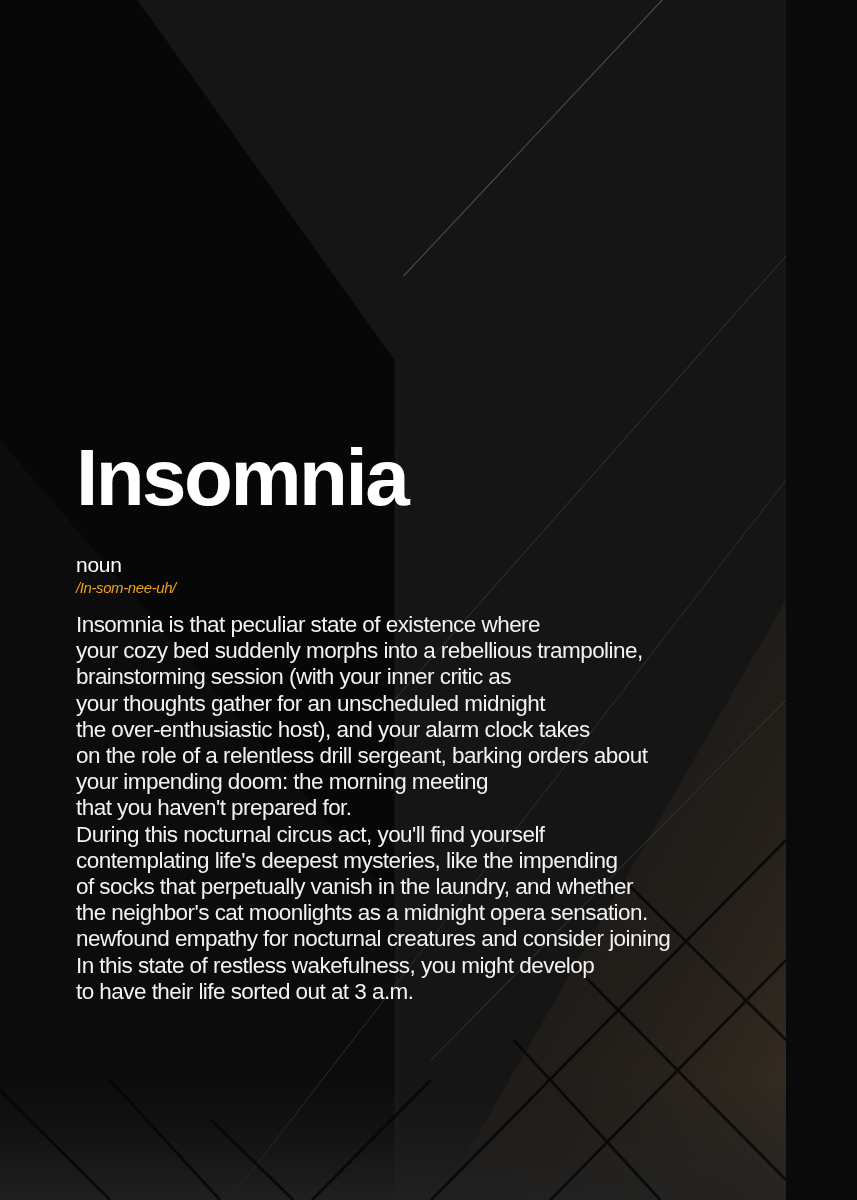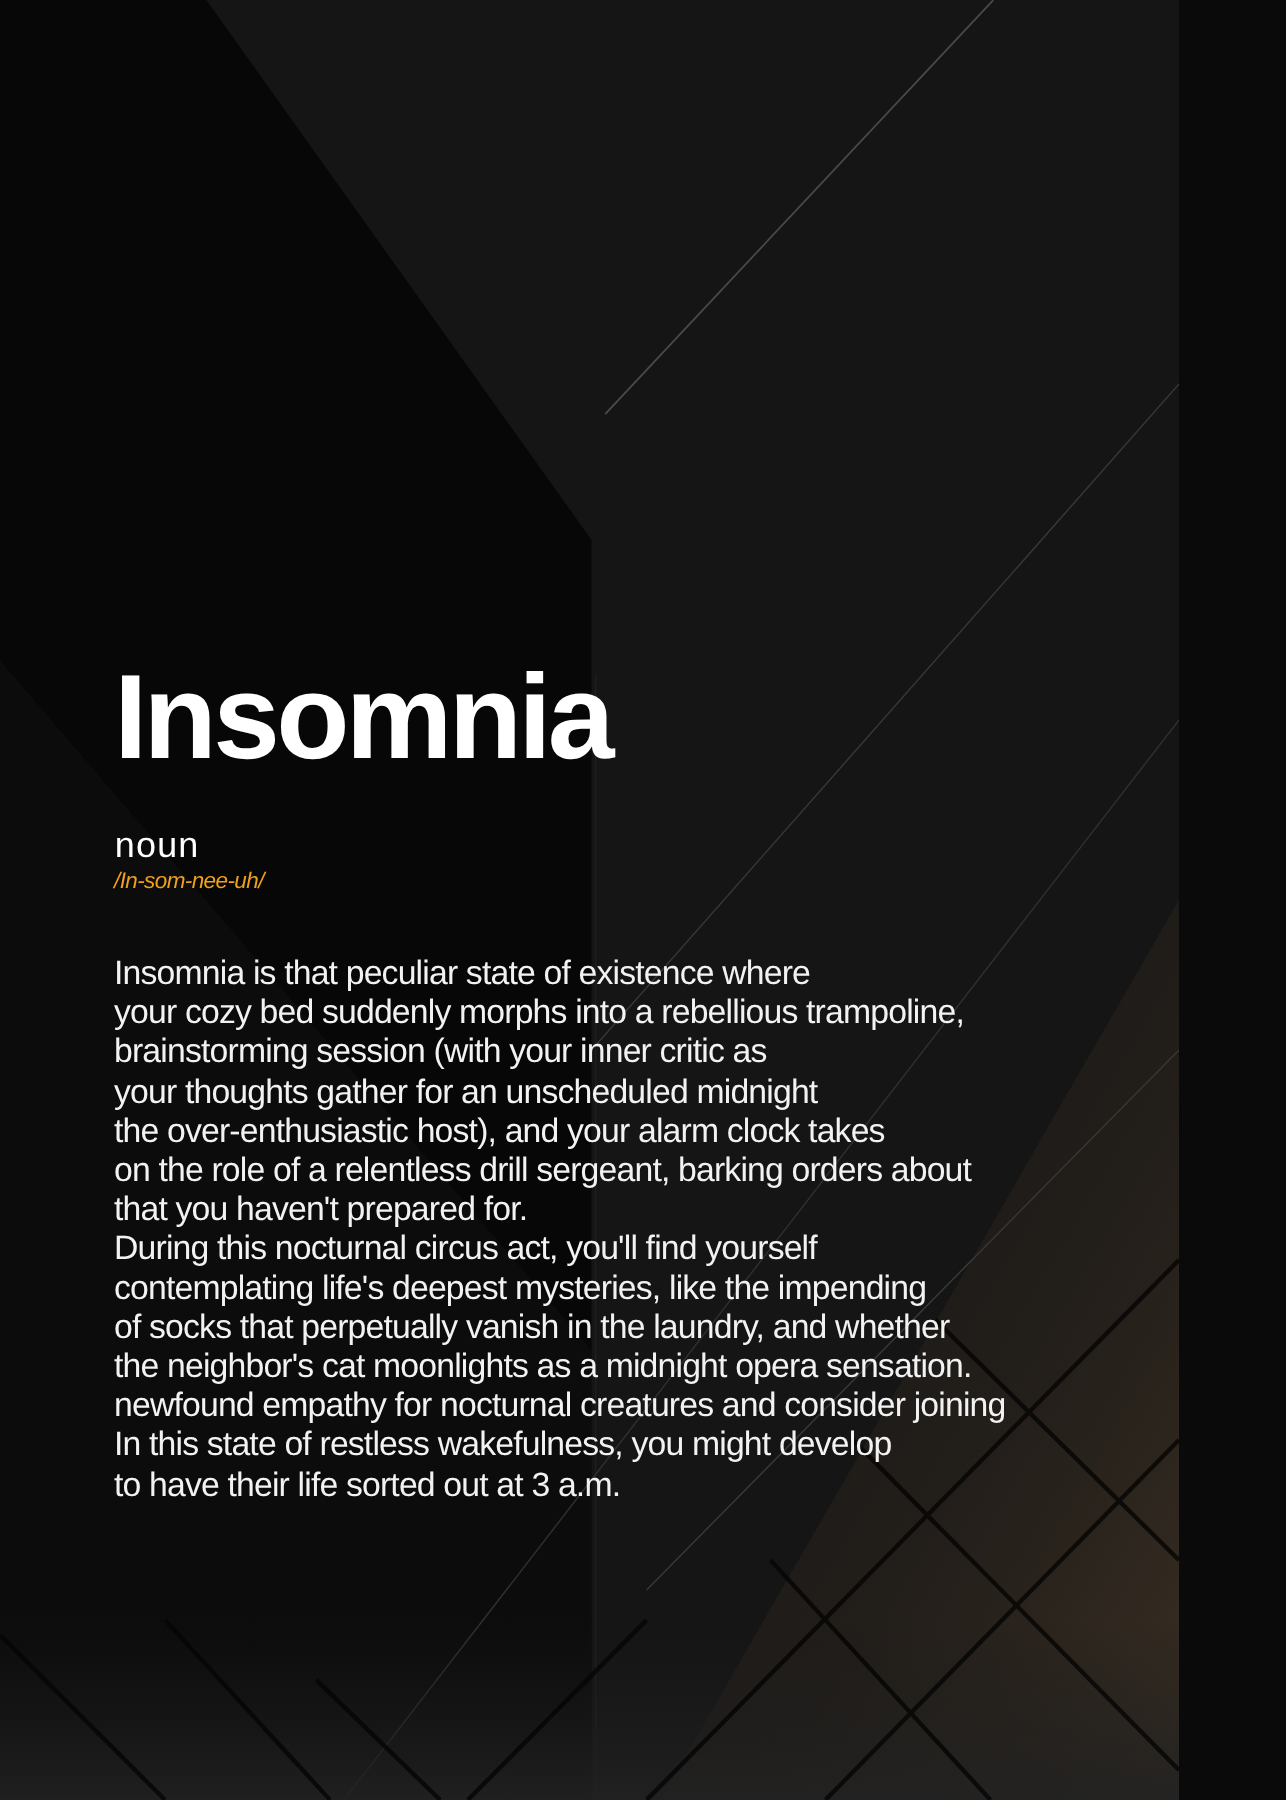--- a/index.html
+++ b/index.html
@@ -36,42 +36,42 @@
       font-size: 80px;
       line-height: 1;
       letter-spacing: -2.5px;
       color: #ffffff;
       white-space: nowrap;
     }
     .pos {
       position: absolute;
       left: 0;
       top: 554px;
-      font-family: Liberation Mono, monospace;
-      font-size: 24px;
+      font-family: Liberation Sans, sans-serif;
+      font-size: 21px;
       line-height: 1;
       color: #ffffff;
       letter-spacing: -0.3px;
       text-align: right;
     }
     .pron {
       position: absolute;
       left: 0;
       top: 580px;
       font-family: "Liberation Sans", sans-serif;
       font-style: italic;
       font-size: 15px;
       line-height: 1;
       color: #f0a11b;
       letter-spacing: -0.4px;
     }
     .body {
       position: absolute;
       left: 0;
-      top: 636px;
+      top: 612px;
       margin: 0;
       font-family: "Liberation Sans", sans-serif;
       font-weight: 400;
       font-size: 22.5px;
       line-height: 26.2px;
       color: #f2f2f2;
       letter-spacing: -0.55px;
     }
     .body .line { display: block; white-space: nowrap; }
   </style>
@@ -128,20 +128,21 @@
     <div class="pos">noun</div>
     <div class="pron">/In-som-nee-uh/</div>
 
     <p class="body">
       <span class="line">Insomnia is that peculiar state of existence where</span>
       <span class="line">your cozy bed suddenly morphs into a rebellious trampoline,</span>
       <span class="line">brainstorming session (with your inner critic as</span>
       <span class="line">your thoughts gather for an unscheduled midnight</span>
       <span class="line">the over-enthusiastic host), and your alarm clock takes</span>
       <span class="line">on the role of a relentless drill sergeant, barking orders about</span>
+      <span class="line">your impending doom: the morning meeting</span>
       <span class="line">that you haven't prepared for.</span>
       <span class="line">During this nocturnal circus act, you'll find yourself</span>
       <span class="line">contemplating life's deepest mysteries, like the impending</span>
       <span class="line">of socks that perpetually vanish in the laundry, and whether</span>
       <span class="line">the neighbor's cat moonlights as a midnight opera sensation.</span>
       <span class="line">newfound empathy for nocturnal creatures and consider joining</span>
       <span class="line">In this state of restless wakefulness, you might develop</span>
       <span class="line">to have their life sorted out at 3 a.m.</span>
     </p>
   </div>

